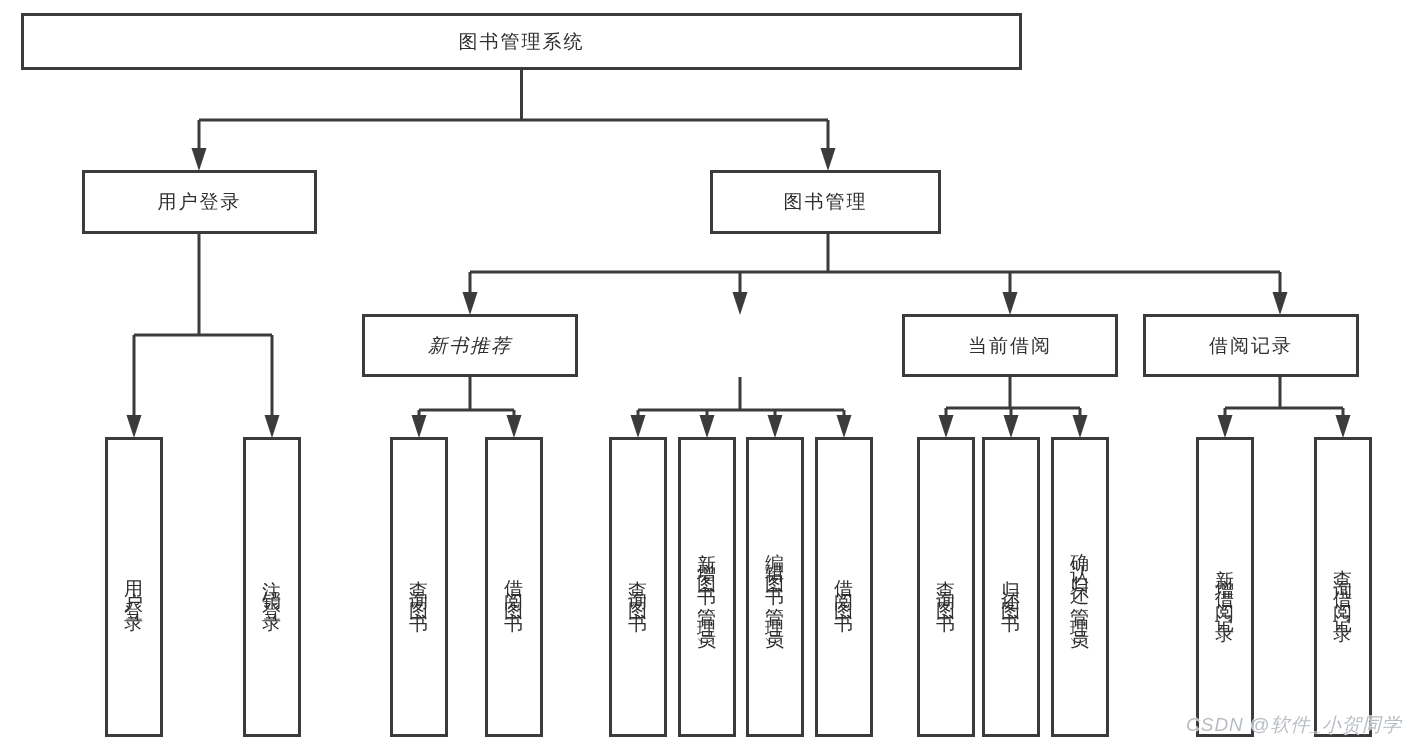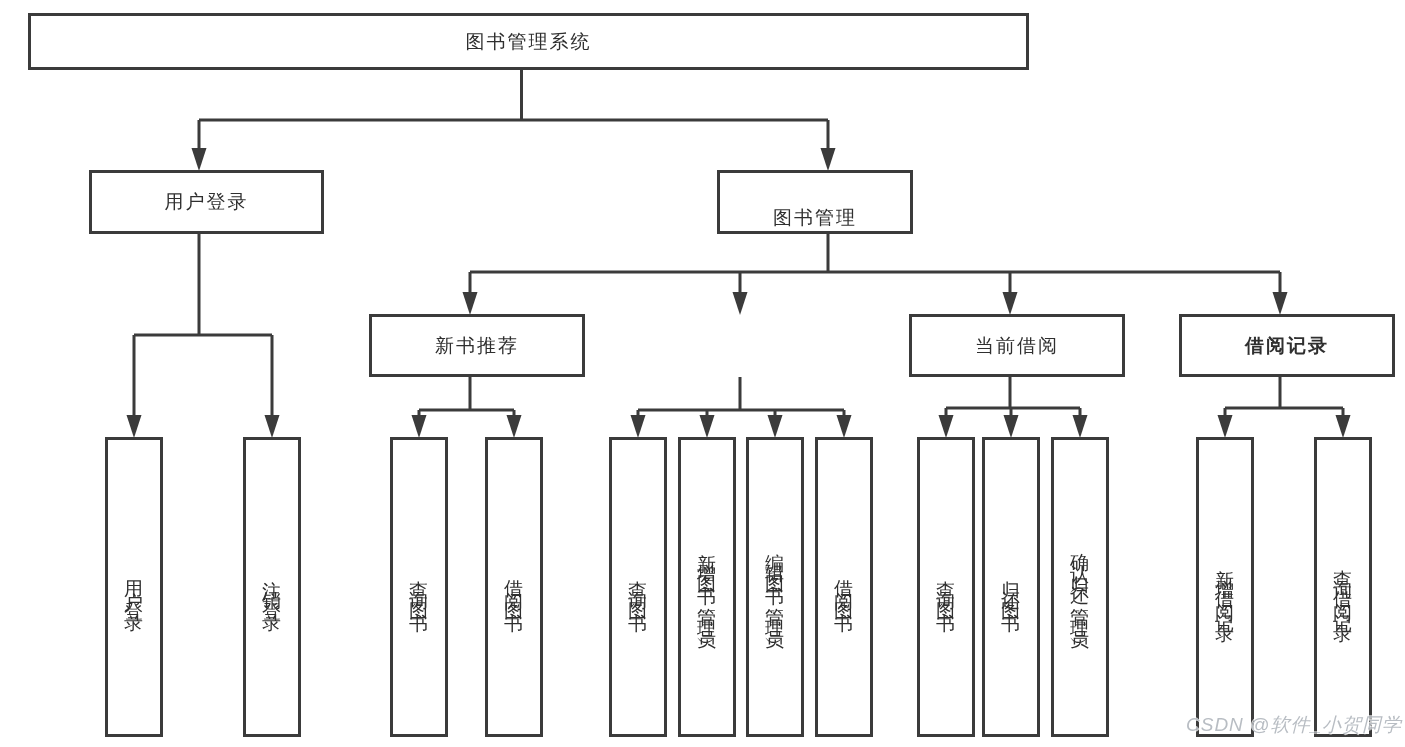--- a/index.html
+++ b/index.html
@@ -40,21 +40,20 @@
     position: absolute;
     border: 3px solid var(--line);
     background: var(--background);
     display: flex;
     align-items: center;
     justify-content: center;
     font-size: 19px;
     letter-spacing: 2px;
     color: var(--text);
     z-index: 2;
-    margin-left: 7px;
   }
 
   .leaf {
     position: absolute;
     top: 437px;
     width: 58px;
     height: 300px;
     border: 3px solid var(--line);
     background: var(--background);
     display: flex;
@@ -140,31 +139,31 @@
     </g>
   </svg>
 
   <div class="hbox" style="left:21px; top:13px; width:1001px; height:57px;">
     <span>图书管理系统</span>
   </div>
 
   <div class="hbox" style="left:82px; top:170px; width:235px; height:64px;">
     <span>用户登录</span>
   </div>
-  <div class="hbox" style="left:710px; top:170px; width:196px; height:64px;align-items:flex-end;">
+  <div class="hbox" style="left:710px; top:170px; width:231px; height:64px;">
     <span>图书管理</span>
   </div>
 
-  <div class="hbox" style="left:362px; top:314px; width:216px; height:63px;">
+  <div class="hbox" style="left:362px; top:314px; width:216px; height:63px;font-style:italic;">
     <span>新书推荐</span>
   </div>
   <div class="hbox" style="left:902px; top:314px; width:216px; height:63px;">
     <span>当前借阅</span>
   </div>
-  <div class="hbox" style="left:1172px; top:314px; width:216px; height:63px;font-weight:bold;">
+  <div class="hbox" style="left:1143px; top:314px; width:216px; height:63px;">
     <span>借阅记录</span>
   </div>
 
   <div class="leaf" style="left:105px;">
     <span class="vtext">用户登录</span>
   </div>
   <div class="leaf" style="left:243px;">
     <span class="vtext">注销登录</span>
   </div>
 

